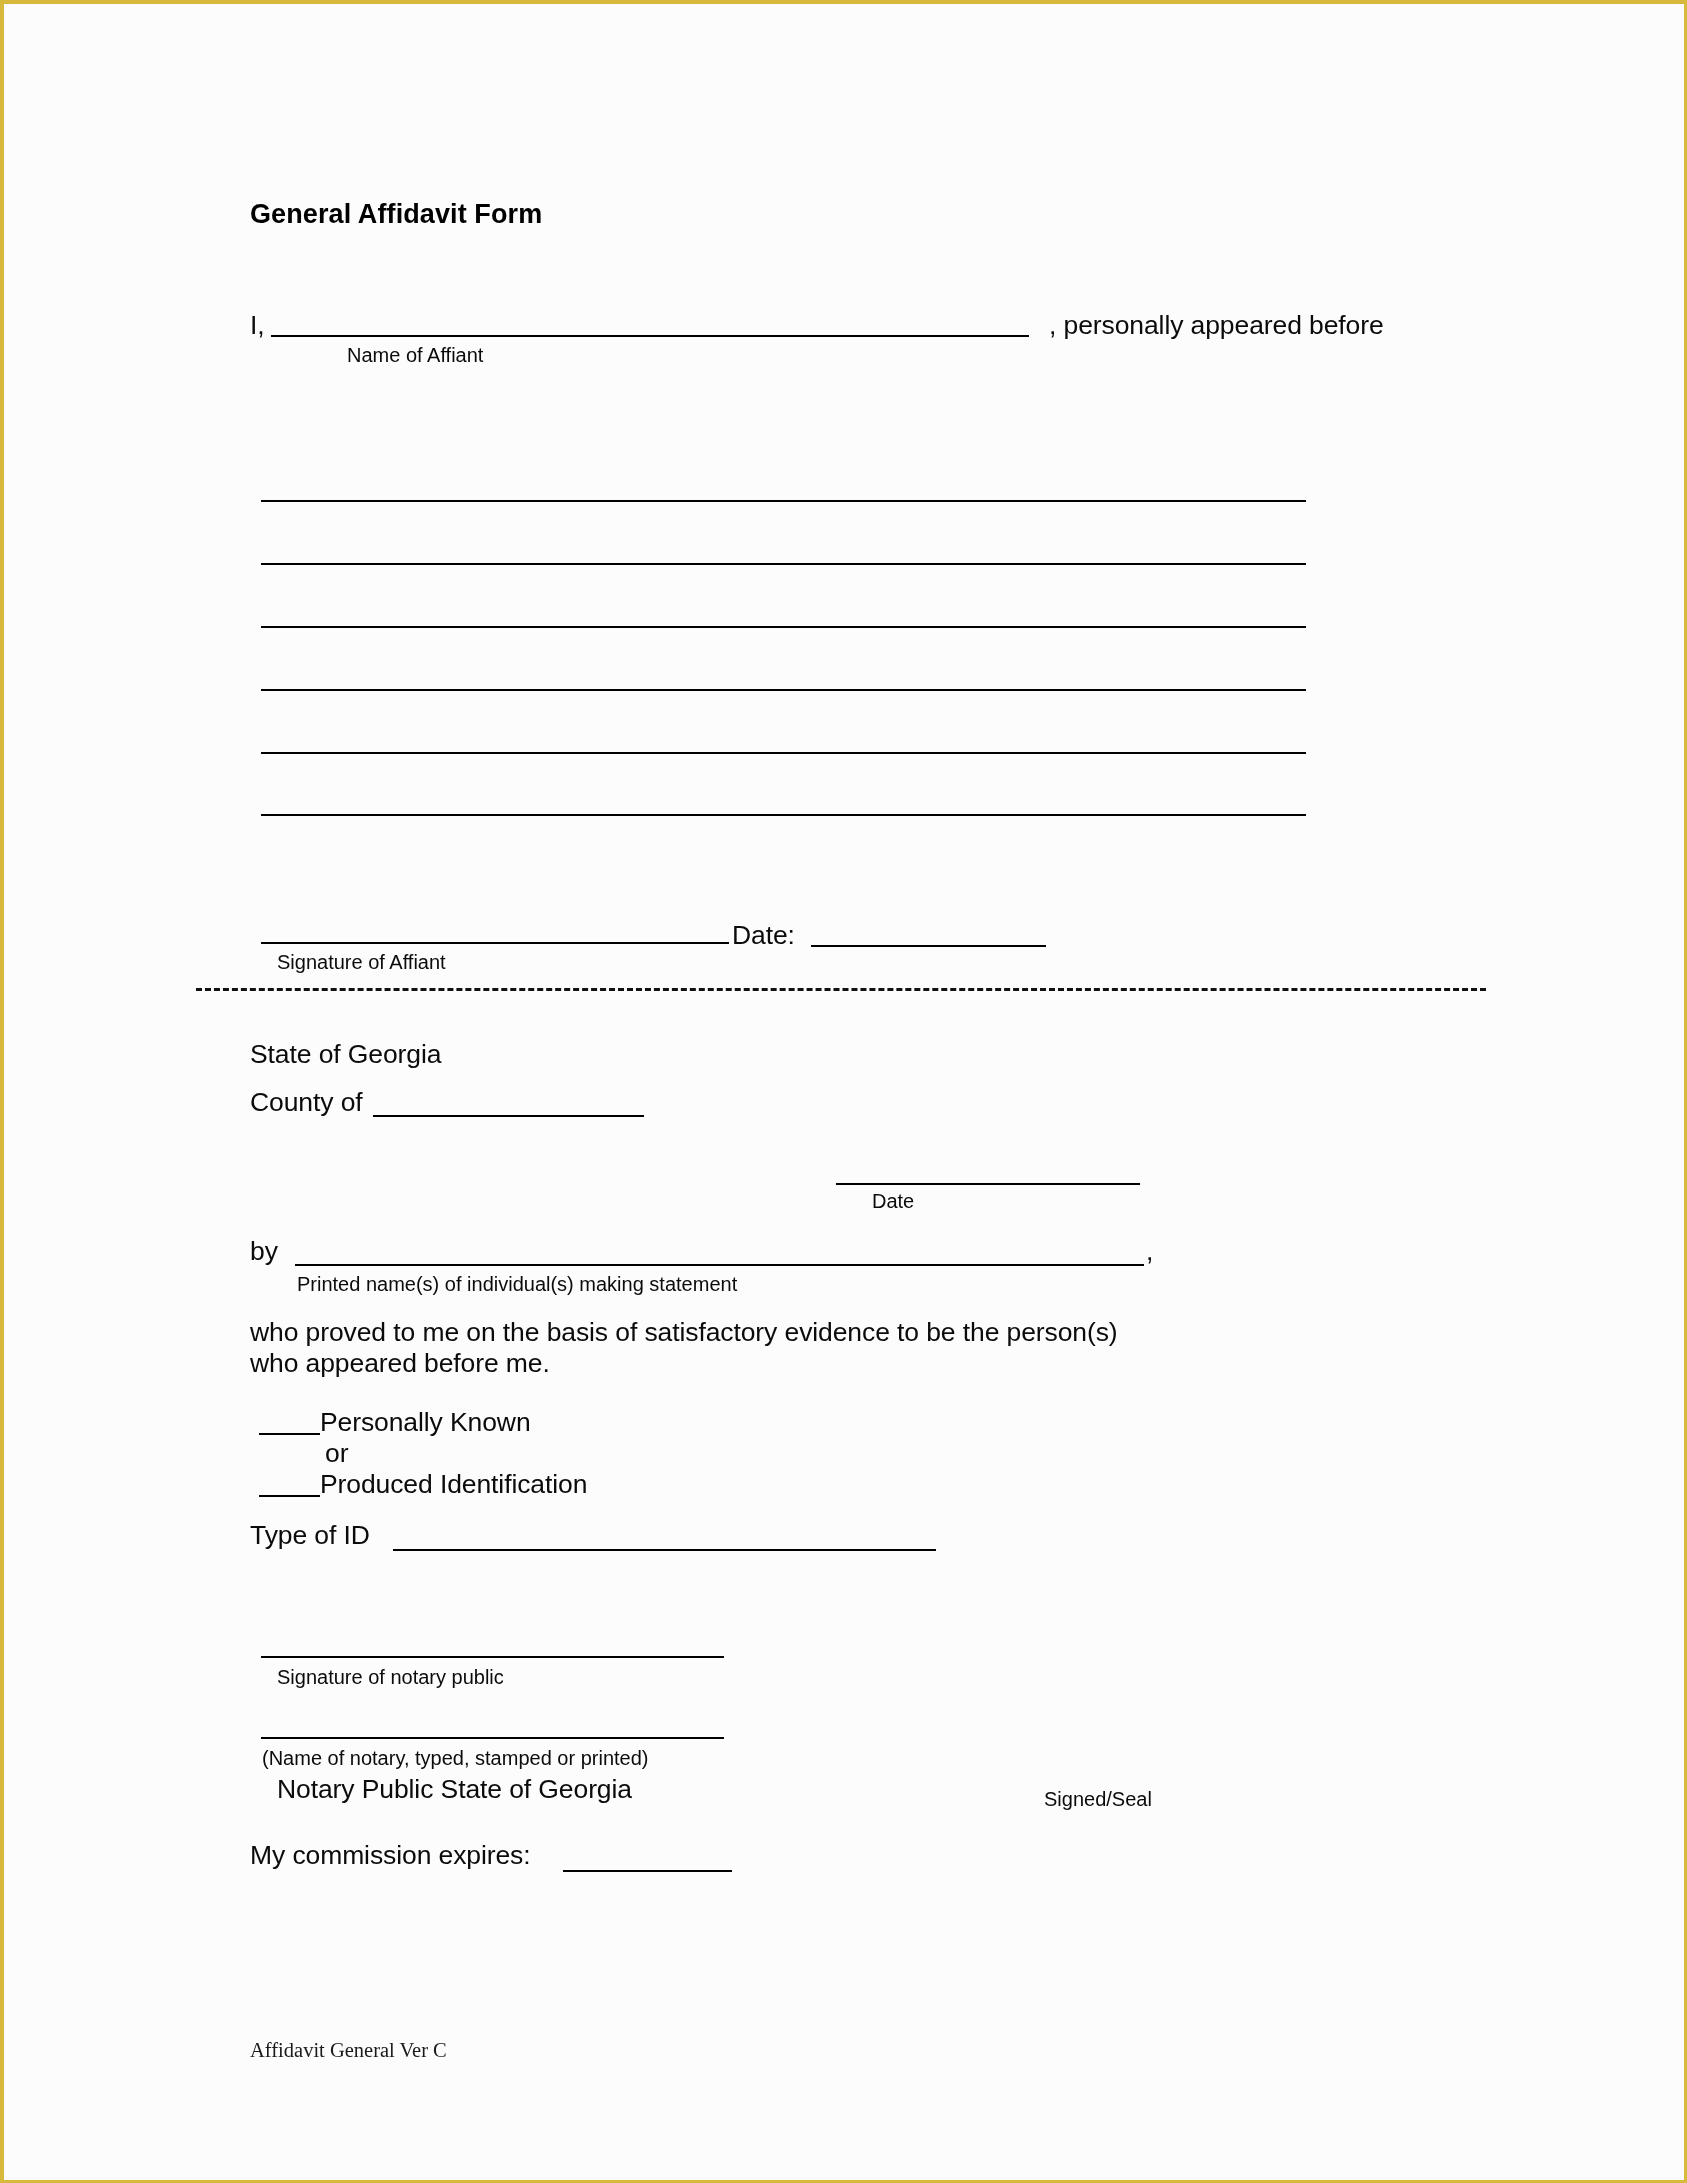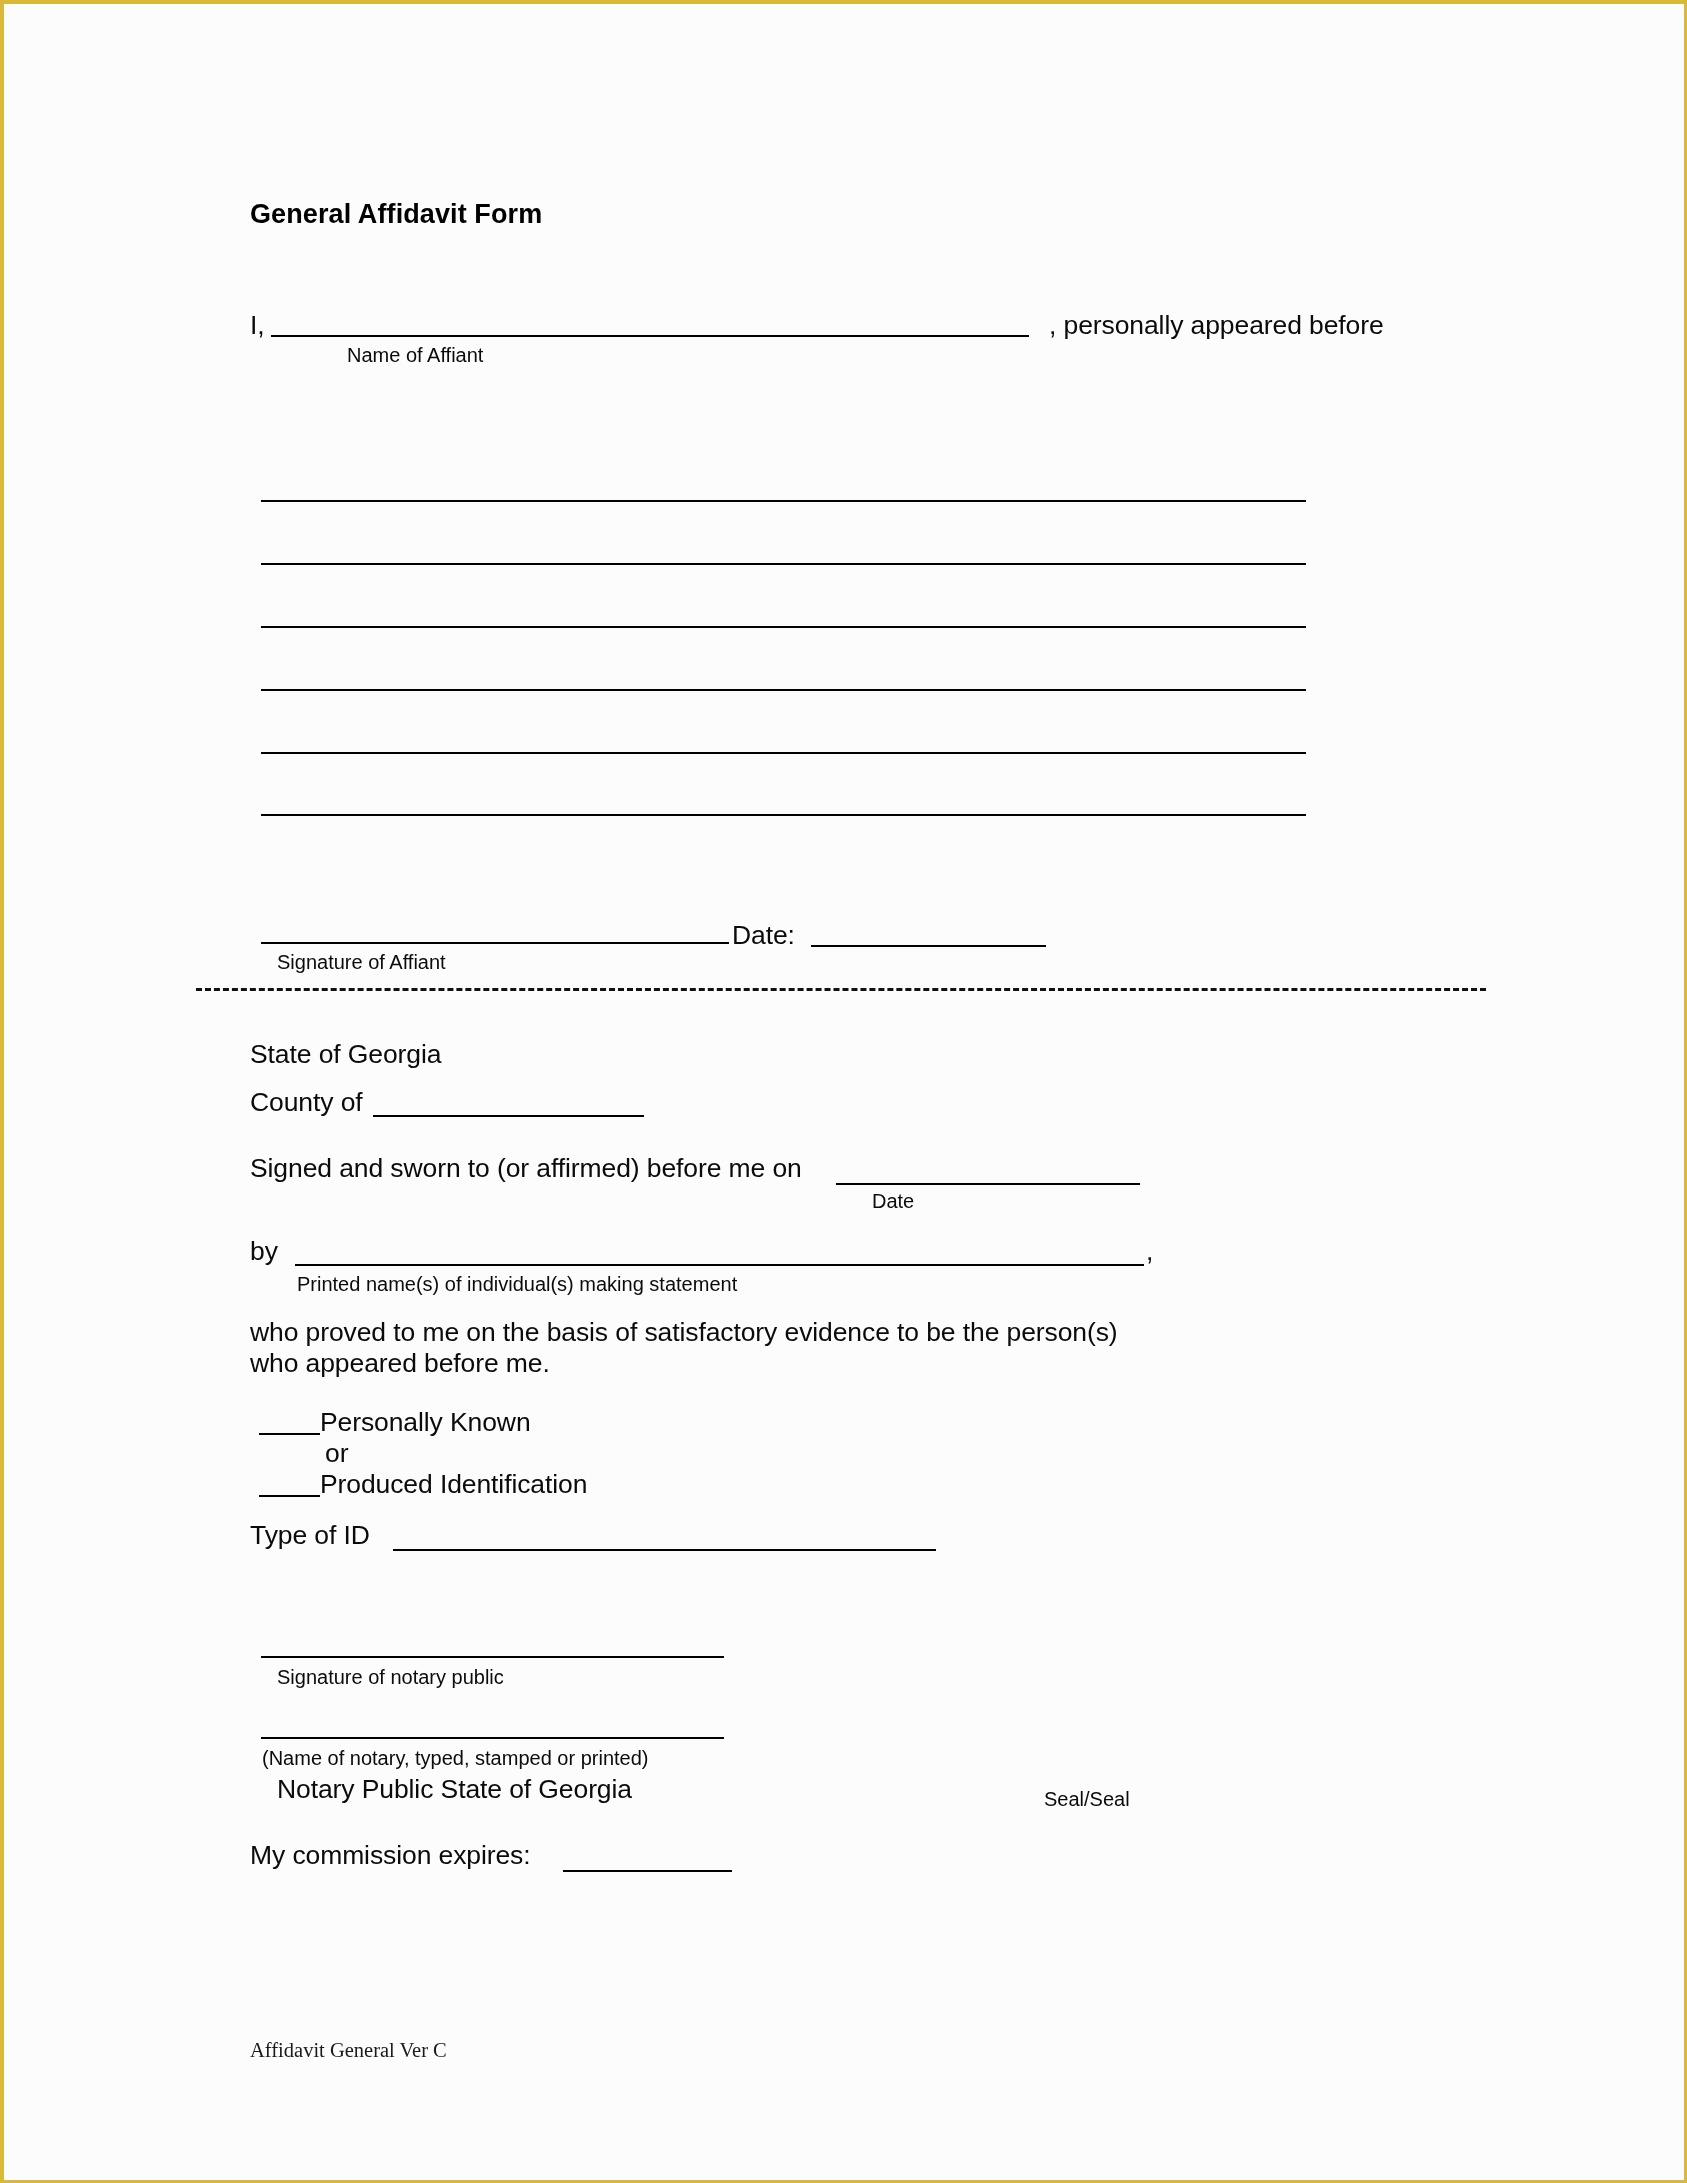--- a/index.html
+++ b/index.html
@@ -124,21 +124,20 @@
     <div class="abs body-text" style="left:728px; top:916px;">Date:</div>
     <div class="rule-thin" style="left:807px; top:941px; width:235px;"></div>
 
     <div class="dashed-sep" style="left:192px; top:984px; width:1290px;"></div>
 
     <div class="abs body-text" style="left:246px; top:1035px;">State of Georgia</div>
 
     <div class="abs body-text" style="left:246px; top:1083px;">County of</div>
     <div class="rule" style="left:369px; top:1111px; width:271px;"></div>
 
-    <div class="abs body-text" style="left:246px; top:1149px;">Signed and sworn to (or affirmed) before me on</div>
     <div class="rule" style="left:832px; top:1179px; width:304px;"></div>
     <div class="abs small-label" style="left:868px; top:1186px;">Date</div>
 
     <div class="abs body-text" style="left:246px; top:1232px;">by</div>
     <div class="rule" style="left:291px; top:1260px; width:849px;"></div>
     <div class="abs body-text" style="left:1142px; top:1232px;">,</div>
     <div class="abs small-label" style="left:293px; top:1269px;">Printed name(s) of individual(s) making statement</div>
 
     <div class="abs body-text" style="left:246px; top:1313px;">who proved to me on the basis of satisfactory evidence to be the person(s)</div>
     <div class="abs body-text" style="left:246px; top:1344px;">who appeared before me.</div>
@@ -157,21 +156,21 @@
     <div class="rule" style="left:389px; top:1545px; width:543px;"></div>
 
     <div class="rule" style="left:257px; top:1652px; width:463px;"></div>
     <div class="abs small-label" style="left:273px; top:1662px;">Signature of notary public</div>
 
     <div class="rule" style="left:257px; top:1733px; width:463px;"></div>
     <div class="abs small-label" style="left:258px; top:1743px;">(Name of notary, typed, stamped or printed)</div>
 
     <div class="abs body-text" style="left:273px; top:1770px;">Notary Public State of Georgia</div>
 
-    <div class="abs small-label" style="left:1040px; top:1784px;">Seal/Seal</div>
+    <div class="abs small-label" style="left:1040px; top:1784px;">Signed/Seal</div>
 
     <div class="abs body-text" style="left:246px; top:1836px;">My commission expires:</div>
     <div class="rule" style="left:559px; top:1866px; width:169px;"></div>
 
     <div class="abs footer-text" style="left:246px; top:1999px;margin-top:36px;">Affidavit General Ver C</div>
 
   </div>
 </div>
 
 

